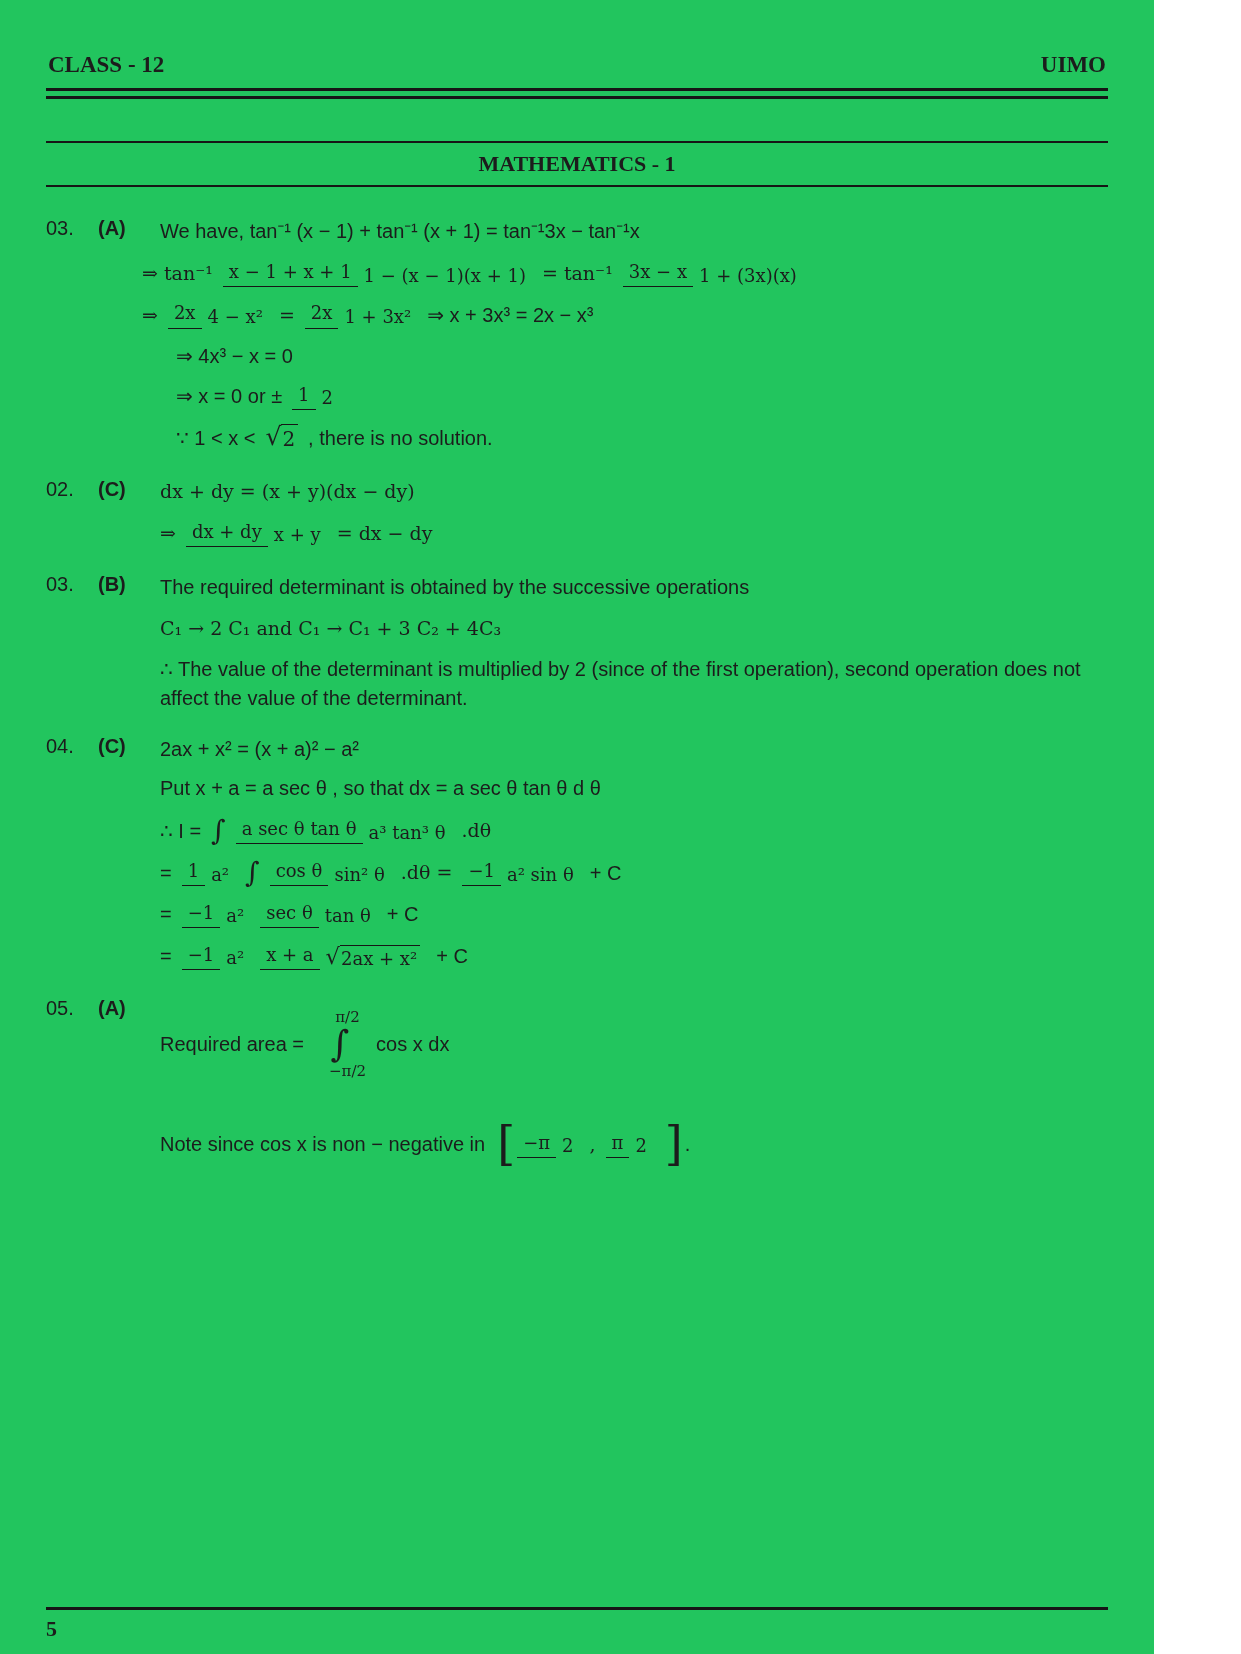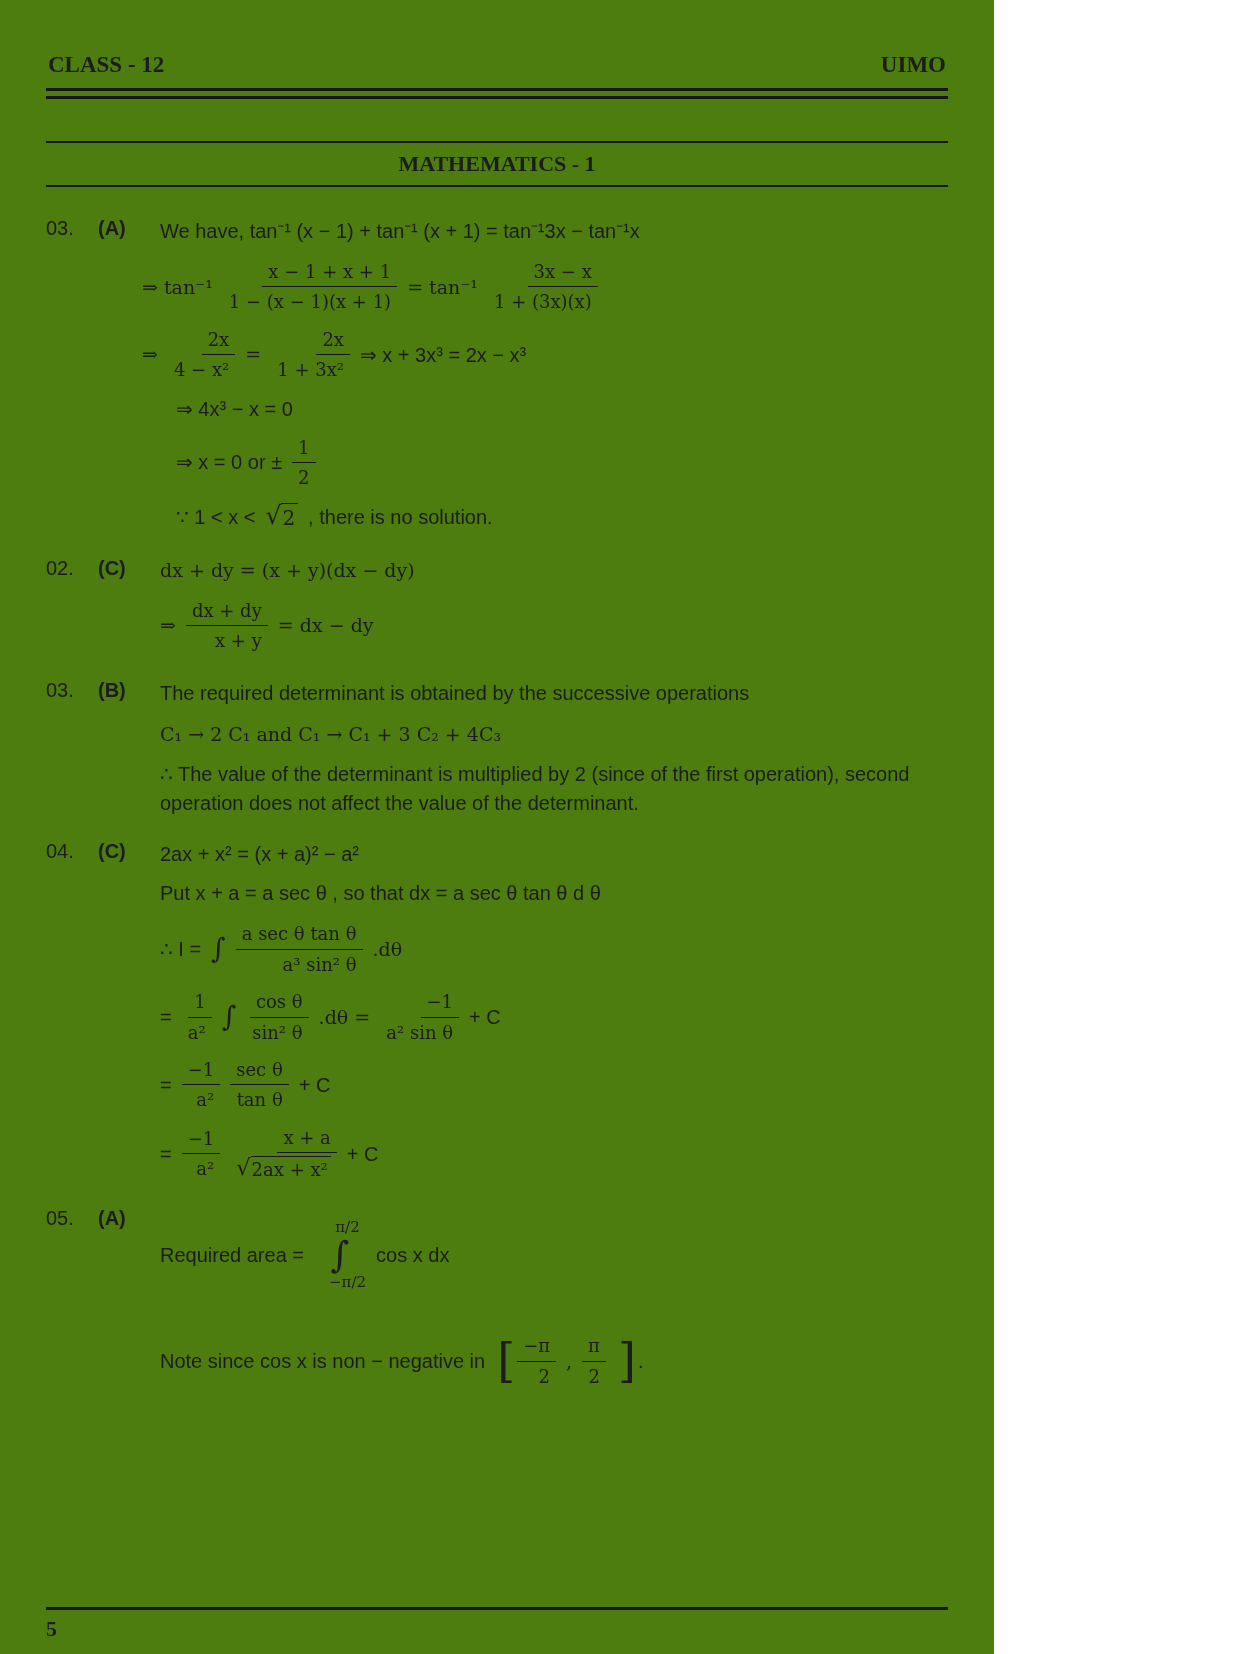--- a/index.html
+++ b/index.html
@@ -1,18 +1,18 @@
 <!DOCTYPE html>
 <html><head>
 <meta charset="utf-8">
 <style>
   * { box-sizing: border-box; }
   html,body { margin:0; padding:0; background:#ffffff; }
   body { font-family:"Liberation Sans", sans-serif; color:#1c1c1c; }
-  .page { width:994px; height:1654px; background:#4d7c0f; padding:34px 46px 14px 46px; position:relative; overflow:hidden; }
+  .page { width:1154px; height:1654px; background:#22c55e; padding:34px 46px 14px 46px; position:relative; overflow:hidden; }
 
   
   .hdr-row { display:flex; justify-content:space-between; align-items:baseline;
              font-family:"Liberation Serif", serif; font-weight:bold; font-size:23px;
              padding:18px 2px 10px 2px; }
   .rule-thick { border-top:3.5px solid #161616; }
   .rule-med   { border-top:2.2px solid #161616; }
   .rule-thin  { border-top:1.4px solid #161616; }
   .dbl-gap { height:5px; }
 
@@ -31,21 +31,21 @@
   .pbody { flex:1; }
 
   .tline { margin:2px 0 10px 0; line-height:1.45; }
   .mline { display:flex; align-items:center; margin:14px 0; line-height:1.3; flex-wrap:wrap; }
   .mline > * { margin-right:10px; }
   .ind1 { margin-left:-18px; }
   .ind2 { margin-left:16px; }
   .serif { font-family:"DejaVu Serif", serif; font-size:19px; }
 
   
-  .frac { display:inline-flex; flex-direction:column; align-items:flex-end; text-align:center;
+  .frac { display:inline-flex; flex-direction:row; align-items:center; text-align:center;
           font-family:"DejaVu Serif", serif; font-size:18px; vertical-align:middle; }
   .frac .num { padding:0 6px 3px 6px; border-bottom:1.6px solid #161616; }
   .frac .den { padding:3px 6px 0 6px; }
 
   
   .sqrt { display:inline-flex; align-items:flex-start; font-family:"DejaVu Serif", serif; }
   .s-sign { font-size:1.25em; line-height:1; padding-top:0; }
   .s-rad  { border-top:1.4px solid #161616; padding:1px 3px 0 1px; }
 
   
@@ -178,21 +178,21 @@
       <div class="pans">(C)</div>
       <div class="pbody">
         <div class="tline">2ax + x² = (x + a)² − a²</div>
         <div class="tline">Put x + a = a sec θ , so that dx = a sec θ  tan θ d θ</div>
 
         <div class="mline">
           <span>∴  I =</span>
           <span class="int-mid">∫</span>
           <span class="frac">
             <span class="num">a sec θ tan θ</span>
-            <span class="den">a³ sin² θ</span>
+            <span class="den">a³ tan³ θ</span>
           </span>
           <span class="serif">.dθ</span>
         </div>
 
         <div class="mline">
           <span>=</span>
           <span class="frac">
             <span class="num">1</span>
             <span class="den">a²</span>
           </span>

